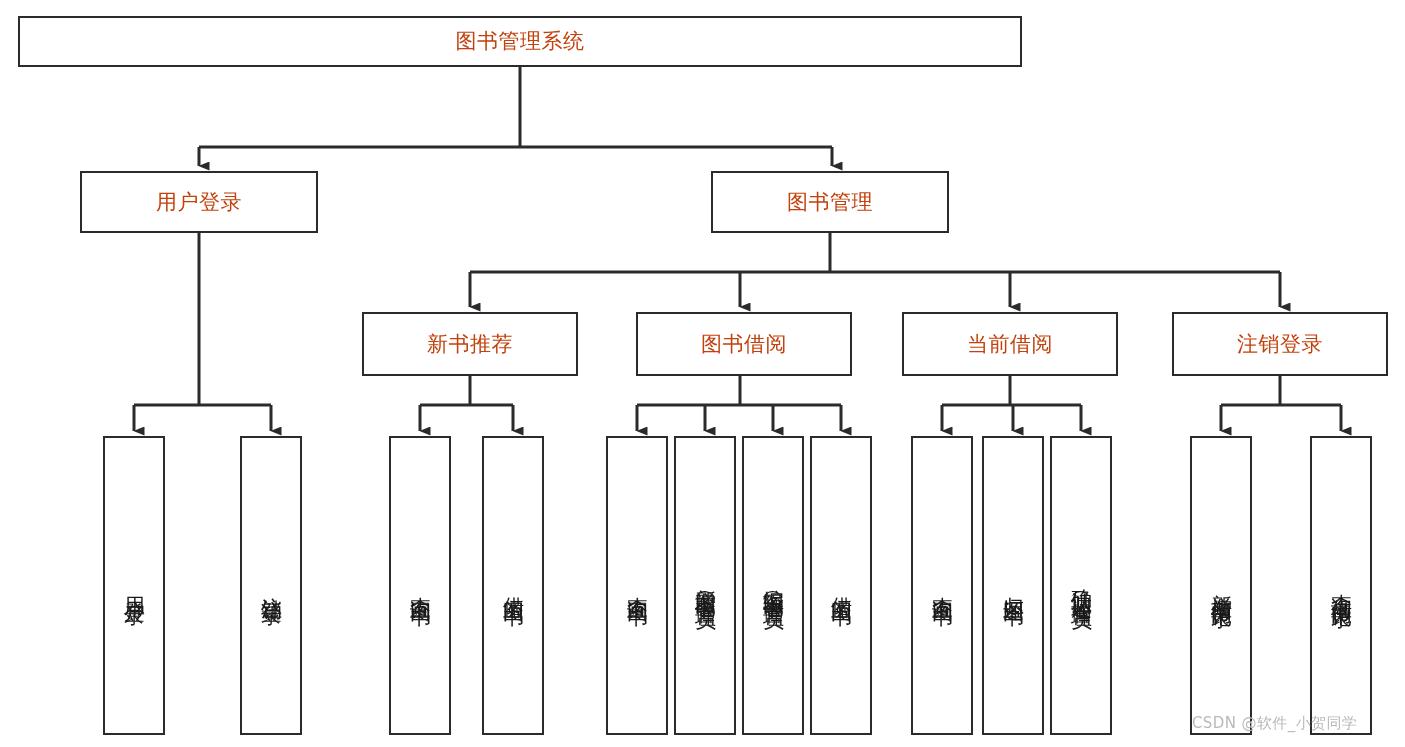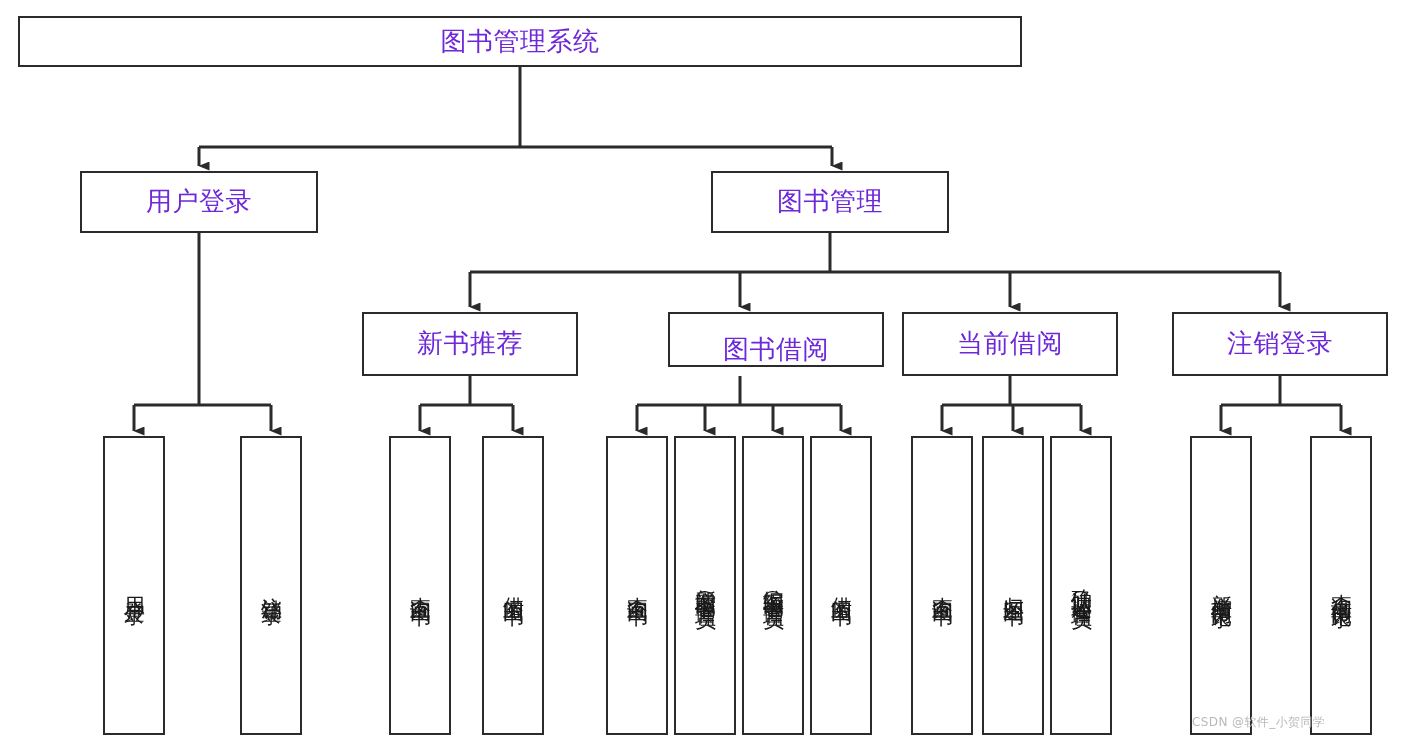--- a/index.html
+++ b/index.html
@@ -31,40 +31,40 @@
     position: absolute;
     box-sizing: border-box;
     background: #ffffff;
     border: 2px solid #2b2b2b;
     display: flex;
     align-items: center;
     justify-content: center;
     overflow: hidden;
   }
   .node-label-h {
-    font-size: 26px;
-    color: #6d28d9;
+    font-size: 21px;
+    color: #c2410c;
     line-height: 1.15;
     letter-spacing: 0.5px;
     white-space: nowrap;
     text-align: center;
   }
   .node-label-v {
     writing-mode: vertical-rl;
     text-orientation: upright;
     font-size: 21px;
     color: #1a1a1a;
     letter-spacing: 3px;
     line-height: 1;
     text-align: center;
     white-space: nowrap;
   }
   .watermark {
     position: absolute;
-    font-size: 12px;
+    font-size: 15px;
     color: #b9b9b9;
     letter-spacing: 0.4px;
     white-space: nowrap;
     pointer-events: none;
   }
 </style>
 </head>
 <body>
 
 <div id="diagram-root">
@@ -127,21 +127,21 @@
   <div class="node-box" style="left: 80px; top: 171px; width: 238px; height: 62px;">
     <span class="node-label-h">用户登录</span>
   </div>
   <div class="node-box" style="left: 362px; top: 312px; width: 216px; height: 64px;">
     <span class="node-label-h">新书推荐</span>
   </div>
 
   <div class="node-box" style="left: 711px; top: 171px; width: 238px; height: 62px;">
     <span class="node-label-h">图书管理</span>
   </div>
-  <div class="node-box" style="left: 668px; top: 312px; width: 216px; height: 55px; align-items: flex-end;">
+  <div class="node-box" style="left: 636px; top: 312px; width: 216px; height: 64px;">
     <span class="node-label-h">图书借阅</span>
   </div>
   <div class="node-box" style="left: 902px; top: 312px; width: 216px; height: 64px;">
     <span class="node-label-h">当前借阅</span>
   </div>
   <div class="node-box" style="left: 1172px; top: 312px; width: 216px; height: 64px;">
     <span class="node-label-h">注销登录</span>
   </div>
 
   <div class="node-box" style="left: 103px; top: 436px; width: 62px; height: 299px;">

